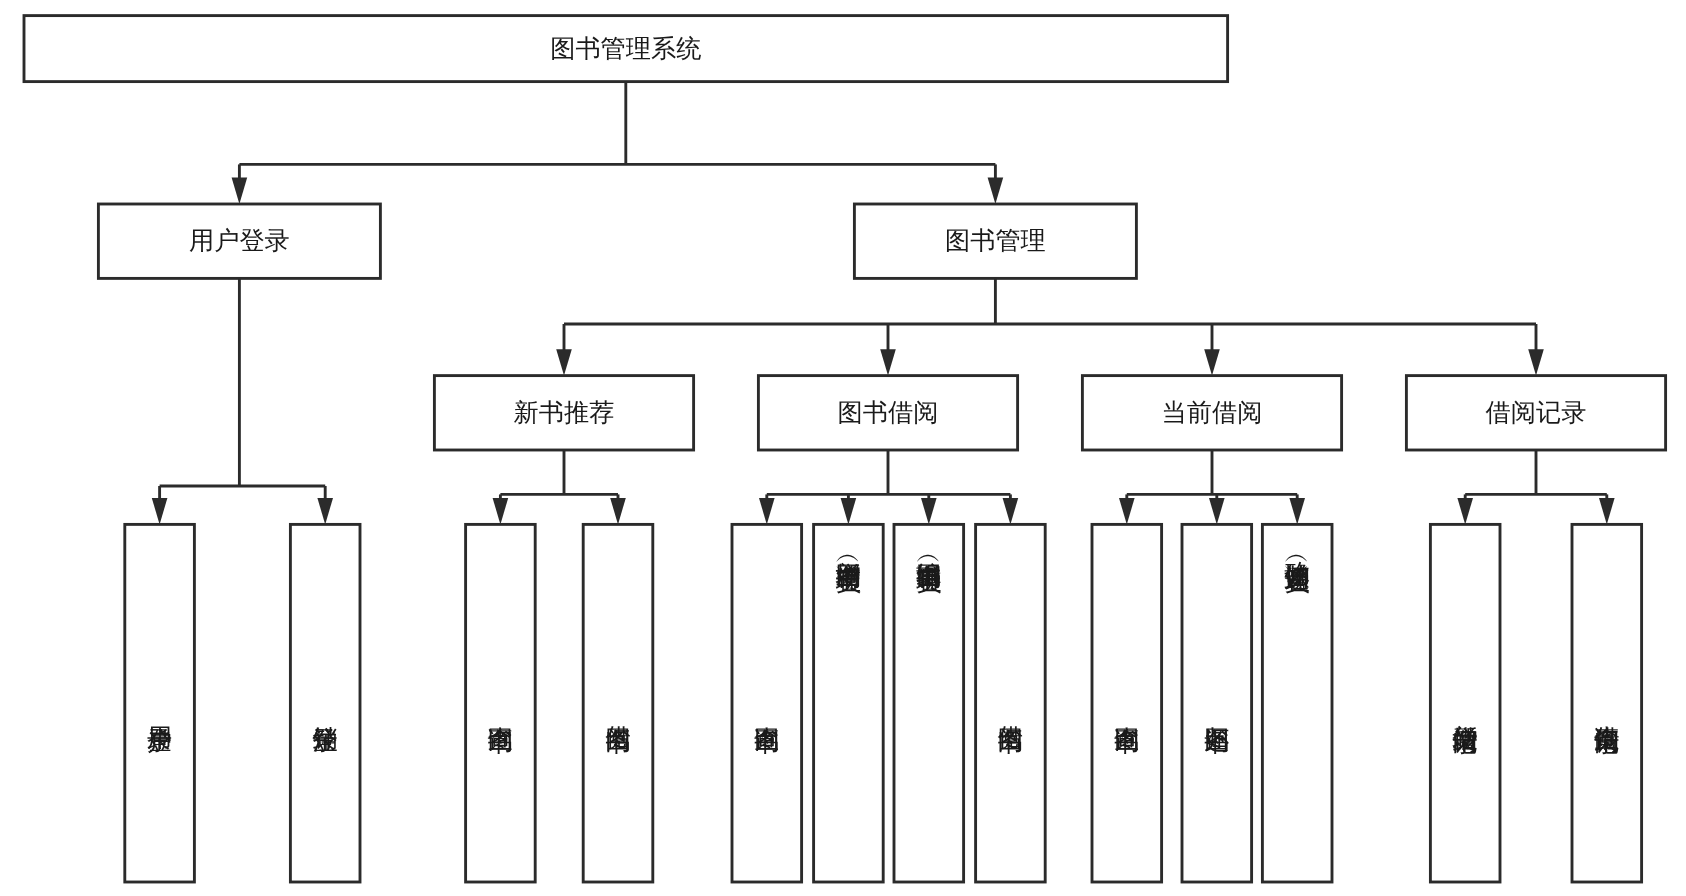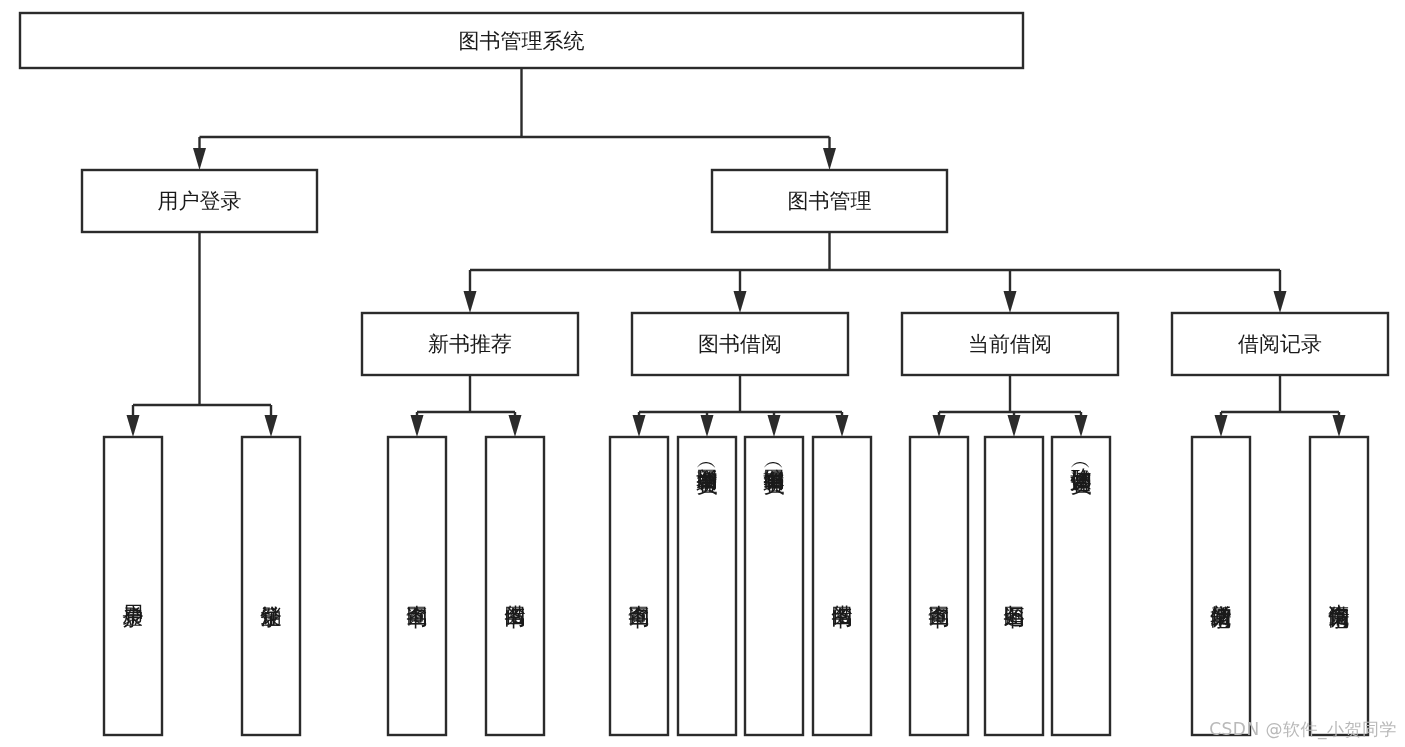--- a/index.html
+++ b/index.html
@@ -243,15 +243,14 @@
         <span class="leaf-label-text">确认归还（管理员）</span>
       </div>
       <div class="leaf-label-box" style="left: 1192px; top: 451px; width: 58px; height: 278px; align-items: center;">
         <span class="leaf-label-text">新增借阅记录</span>
       </div>
       <div class="leaf-label-box" style="left: 1310px; top: 451px; width: 58px; height: 278px; align-items: center;">
         <span class="leaf-label-text">查询借阅记录</span>
       </div>
     </div>
 
-  <div class="watermark">CSDN @软件_小贺同学</div>
 
 </div>
 
 </body></html>

